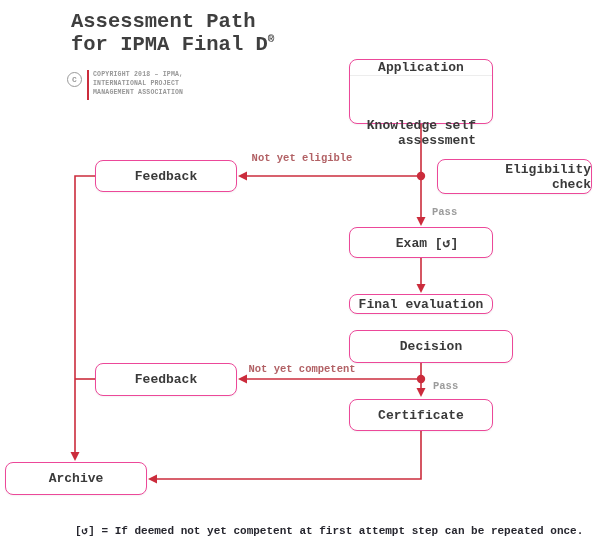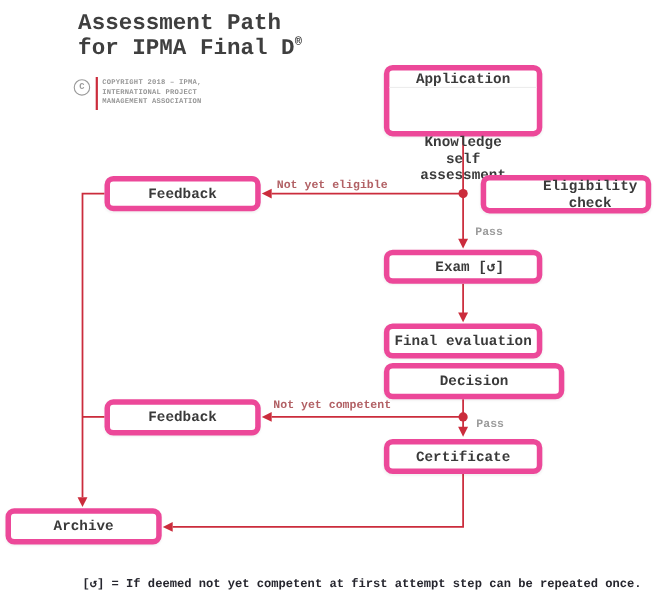--- a/index.html
+++ b/index.html
@@ -16,24 +16,24 @@
   .c-icon {
     width:13px; height:13px; border:1px solid #9a9a9a; border-radius:50%;
     color:#9a9a9a; font-size:8px; font-weight:700; display:flex; align-items:center;
     justify-content:center; margin-top:2px;
   }
   .c-bar { width:2px; height:30px; background:#cb2c3c; margin:0 4px 0 5px; }
   .c-text { font-size:6.5px; line-height:9px; color:#979797; letter-spacing:0.2px; font-weight:700; }
   svg.connectors { position:absolute; left:0; top:0; pointer-events:none; }
   .node {
     position:absolute; box-sizing:border-box; background:#fff;
-    border:5px solid #ec4899; border-radius:8px;
+    border:1px solid #ec4899; border-radius:8px;
     box-shadow:0 1px 2px rgba(0,0,0,0.05);
     display:flex; align-items:center; justify-content:center;
-    font-size:13px; font-weight:700; color:#3a3a3a; text-align:center;
+    font-size:13px; font-weight:700; color:#3a3a3a; text-align:right;
   }
   .node.stacked { flex-direction:column; align-items:stretch; justify-content:flex-start; padding:0; }
   .cell { display:flex; align-items:center; justify-content:center; }
   .cell-top { height:25px; border-bottom:1px solid #ededed; }
   .cell-bottom { flex:1; line-height:15px; padding:2px 16px;margin-top:40px; }
   .edge-label { position:absolute; font-size:10.5px; font-weight:700; line-height:12px; }
   .lbl-red { color:#b26165; }
   .lbl-gray { color:#9b9b9b; }
   .footnote {
     position:absolute; left:75px; top:524px;
@@ -88,31 +88,31 @@
     <div class="cell cell-top">Application</div>
     <div class="cell cell-bottom">Knowledge self assessment</div>
   </div>
 
   <div class="node" style="left:437px; top:159px; width:155px; height:35px;padding-left:44px;">Eligibility check</div>
 
   <div class="node" style="left:95px; top:160px; width:142px; height:32px;">Feedback</div>
 
   <div class="node" style="left:349px; top:227px; width:144px; height:31px;padding-left:12px;">Exam [↺]</div>
 
-  <div class="node" style="left:349px; top:294px; width:144px; height:32px;">Final evaluation</div>
+  <div class="node" style="left:349px; top:294px; width:144px; height:20px;">Final evaluation</div>
 
   <div class="node" style="left:349px; top:330px; width:164px; height:33px;">Decision</div>
 
   <div class="node" style="left:95px; top:363px; width:142px; height:33px;">Feedback</div>
 
   <div class="node" style="left:349px; top:399px; width:144px; height:32px;">Certificate</div>
 
   <div class="node" style="left:5px; top:462px; width:142px; height:33px;">Archive</div>
 
-  <div class="edge-label lbl-red" style="left:240px; top:163px; width:124px; text-align:center;">Not yet eligible</div>
+  <div class="edge-label lbl-red" style="left:240px; top:152px; width:124px; text-align:center;">Not yet eligible</div>
 
   <div class="edge-label lbl-gray" style="left:432px; top:206px;">Pass</div>
 
   <div class="edge-label lbl-red" style="left:240px; top:363px; width:124px; text-align:center;">Not yet competent</div>
 
   <div class="edge-label lbl-gray" style="left:433px; top:380px;">Pass</div>
 
   <div class="footnote">[↺] = If deemed not yet competent at first attempt step can be repeated once.</div>
 
 </div>

